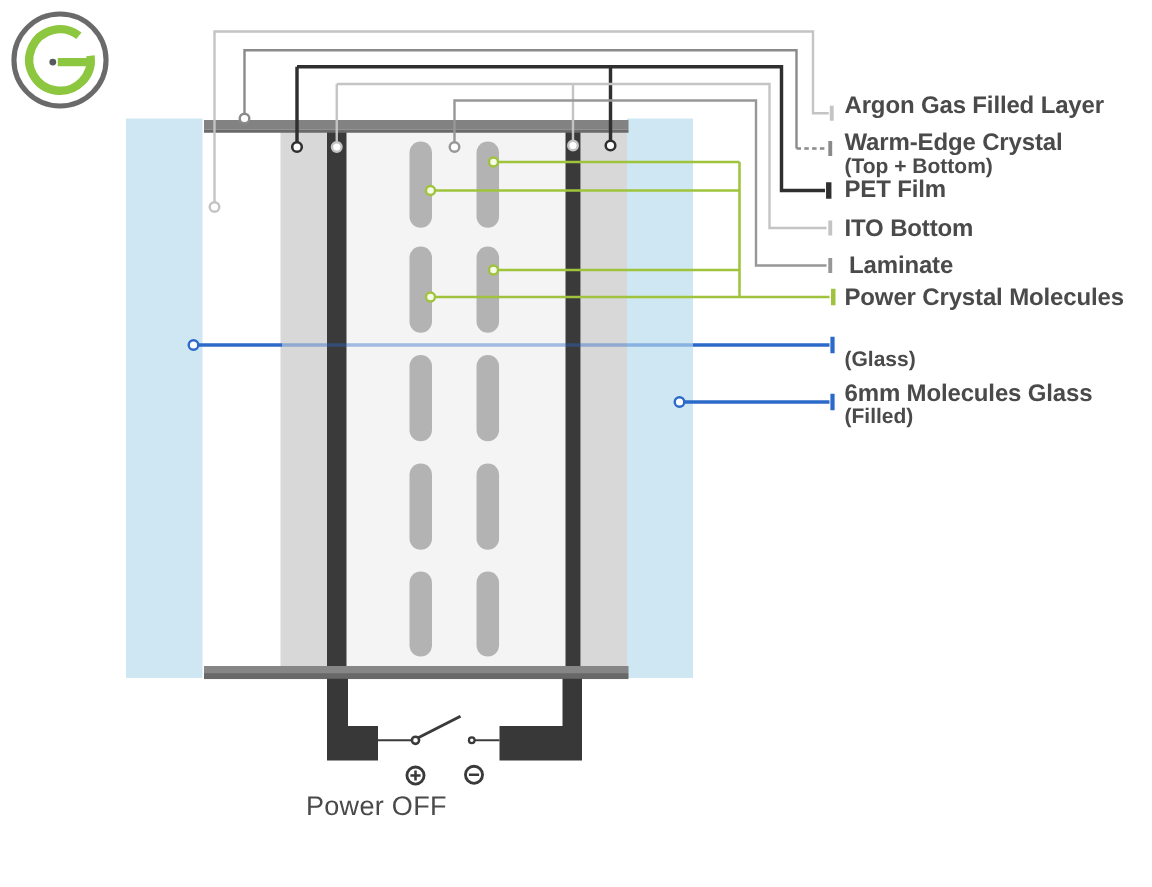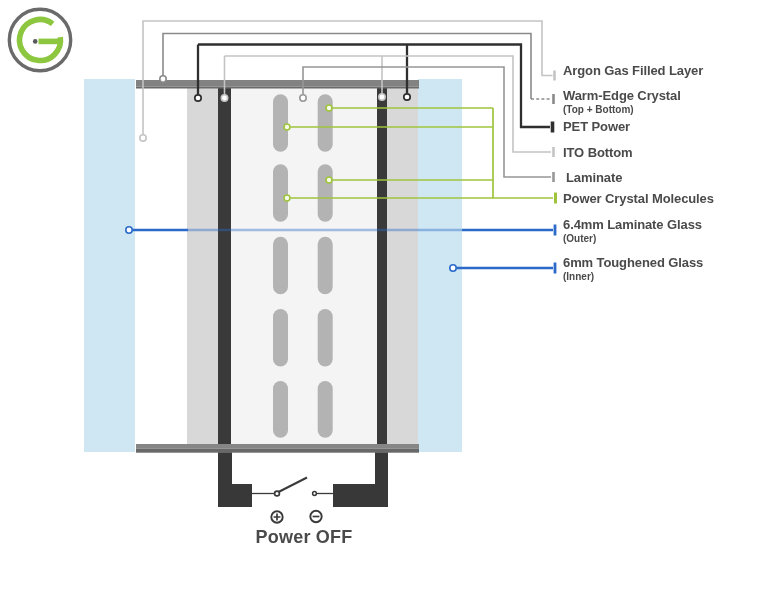--- a/index.html
+++ b/index.html
@@ -7,36 +7,36 @@
     position:relative;
     width:768px;height:591px;
     background:#ffffff;
     font-family:"Liberation Sans", sans-serif;
     overflow:hidden;
   }
   #diagram-svg{position:absolute;left:0;top:0;}
   .lbl{
     position:absolute;
     font-weight:bold;
-    font-size:13px;
+    font-size:16px;
     line-height:16px;
     color:#4a4a4a;
     letter-spacing:-0.1px;
     white-space:nowrap;
   }
   .lbl.sub{
-    font-size:10px;
+    font-size:14px;
     line-height:12px;
     letter-spacing:0;
   }
   .power{
     position:absolute;
     left:204px;top:527px;width:200px;
-    text-align:center;
-    font-weight:bold;
+    text-align:left;
+    font-weight:normal;
     font-size:18px;
     color:#4a4a4a;
     letter-spacing:0.2px;
   }
 </style>
 </head>
 <body>
 
 <div id="stage">
 
@@ -166,24 +166,23 @@
     <circle cx="40" cy="40" r="30.7" fill="none" stroke="#6a6a6a" stroke-width="3.4"></circle>
     <path d="M52.62 23.85 A20.5 20.5 0 1 0 60.30 37.15" fill="none" stroke="#8dc63f" stroke-width="5.6"></path>
     <path d="M38.5 41.4 H59.9" stroke="#8dc63f" stroke-width="5.6"></path>
     <circle cx="35.2" cy="41.4" r="2.3" fill="#58595b"></circle>
   </g>
 </svg>
 
 <div class="lbl" style="left:563px;top:63px">Argon Gas Filled Layer</div>
 <div class="lbl" style="left:563px;top:88px">Warm-Edge Crystal</div>
 <div class="lbl sub" style="left:563px;top:104px">(Top + Bottom)</div>
-<div class="lbl" style="left:563px;top:119px">PET Power</div>
+<div class="lbl" style="left:563px;top:119px">PET Film</div>
 <div class="lbl" style="left:563px;top:145px">ITO Bottom</div>
 <div class="lbl" style="left:566px;top:170px">Laminate</div>
 <div class="lbl" style="left:563px;top:191px">Power Crystal Molecules</div>
-<div class="lbl" style="left:563px;top:217px">6.4mm Laminate Glass</div>
-<div class="lbl sub" style="left:563px;top:233px">(Outer)</div>
-<div class="lbl" style="left:563px;top:255px">6mm Toughened Glass</div>
-<div class="lbl sub" style="left:563px;top:271px">(Inner)</div>
+<div class="lbl sub" style="left:563px;top:233px">(Glass)</div>
+<div class="lbl" style="left:563px;top:255px">6mm Molecules Glass</div>
+<div class="lbl sub" style="left:563px;top:271px">(Filled)</div>
 
 <div class="power">Power OFF</div>
 
 </div>
 
 </body></html>

